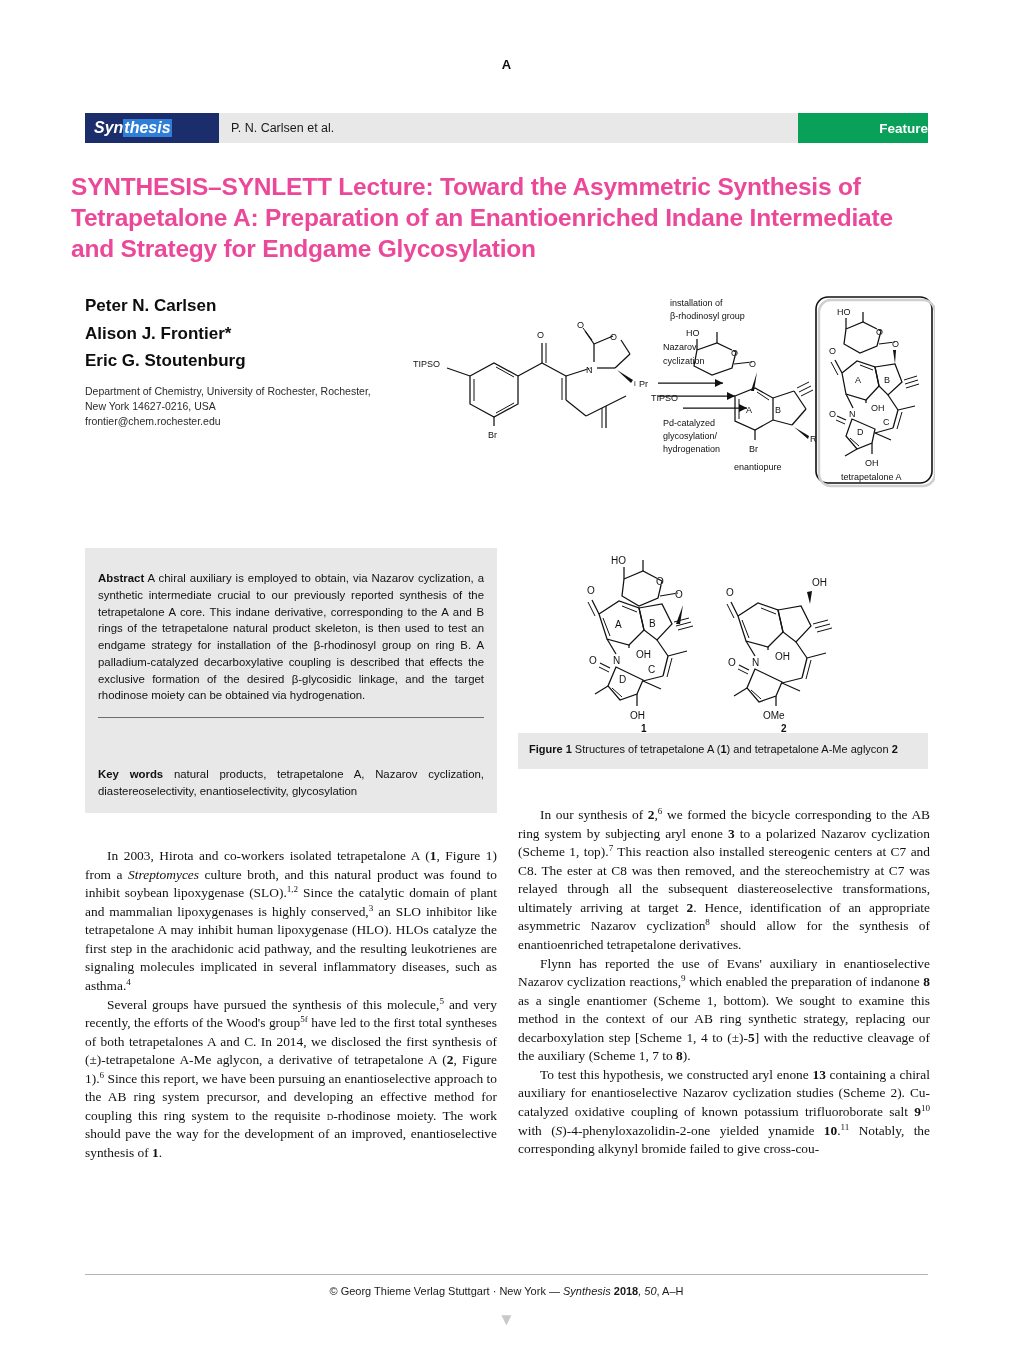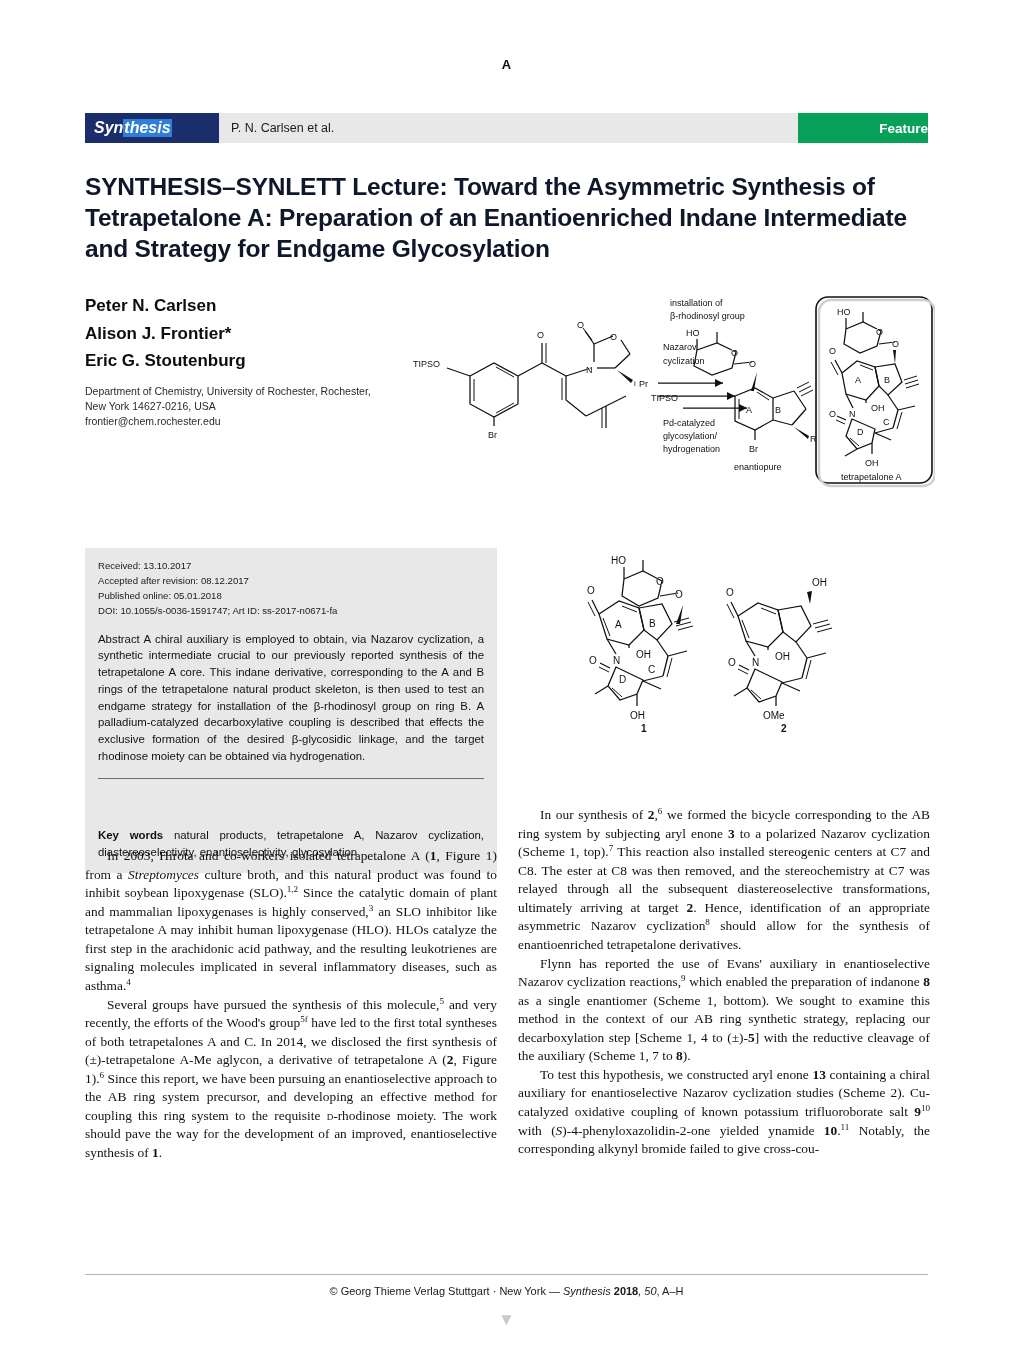--- a/index.html
+++ b/index.html
@@ -44,25 +44,25 @@
   .runhead-type{
     width:130px;background:#09a05a;color:#fff;
     display:flex;align-items:center;justify-content:flex-end;
     box-sizing:border-box;
     font-family:"Liberation Sans", sans-serif;
     font-weight:bold;font-size:13.5px;
   }
 
   
   .title{
-    position:absolute;left:85px;top:172px;width:850px;
+    position:absolute;left:71px;top:172px;width:850px;
     font-family:"Liberation Sans", sans-serif;
     font-weight:bold;font-size:24.5px;line-height:1.26;
     letter-spacing:-.2px;
-    color:#0f172a;
+    color:#ec4899;
   }
 
   
   .authors{
     position:absolute;left:85px;top:292px;width:300px;
     font-family:"Liberation Sans", sans-serif;
     font-weight:bold;font-size:17px;line-height:1.62;
   }
   .affil{
     position:absolute;left:85px;top:364px;width:300px;
@@ -84,21 +84,21 @@
   .recv{
     font-family:"Liberation Sans", sans-serif;
     font-size:9.6px;line-height:1.58;color:#1a1a1a;
   }
   .abstract{
     margin-top:12px;
     font-family:"Liberation Sans", sans-serif;
     font-size:11.4px;line-height:1.47;text-align:justify;
     color:#111;
   }
-  .abstract b{font-weight:normal;margin-top:12px;}
+  .abstract b{font-weight:bold;margin-top:12px;}
   .kwrule{border-top:1px solid #6d6d6d;margin:13px 0 8px 0;}
   .keywords{
     font-family:"Liberation Sans", sans-serif;
     font-size:11.4px;line-height:1.47;text-align:justify;color:#111;margin-top:48px;
   }
 
   
   .figbox{
     position:absolute;left:518px;top:548px;width:410px;
     background:#e8e8e8;
@@ -316,26 +316,20 @@
       <text class="ct" x="452" y="147">D</text>
       <line class="bond" x1="452" y1="161" x2="440" y2="168"></line>
       <line class="bond" x1="467" y1="155" x2="467" y2="166"></line>
       <text class="ct" x="460" y="178">OH</text>
       <line class="bond" x1="470" y1="145" x2="486" y2="152"></line>
       <text class="ct" x="436" y="192">tetrapetalone A</text>
     </svg>
   </div>
 
   <div class="infobox">
-    <div class="recv">
-      <div>Received: 13.10.2017</div>
-      <div>Accepted after revision: 08.12.2017</div>
-      <div>Published online: 05.01.2018</div>
-      <div>DOI: 10.1055/s-0036-1591747; Art ID: ss-2017-n0671-fa</div>
-    </div>
     <div class="abstract">
       <b>Abstract</b>
       <span>A chiral auxiliary is employed to obtain, via Nazarov cyclization, a synthetic intermediate crucial to our previously reported synthesis of the tetrapetalone A core. This indane derivative, corresponding to the A and B rings of the tetrapetalone natural product skeleton, is then used to test an endgame strategy for installation of the β-rhodinosyl group on ring B. A palladium-catalyzed decarboxylative coupling is described that effects the exclusive formation of the desired β-glycosidic linkage, and the target rhodinose moiety can be obtained via hydrogenation.</span>
     </div>
     <div class="kwrule"></div>
     <div class="keywords">
       <b>Key words</b>
       <span>natural products, tetrapetalone A, Nazarov cyclization, diastereoselectivity, enantioselectivity, glycosylation</span>
     </div>
   </div>
@@ -424,20 +418,24 @@
         <text class="ct10" x="205" y="118">O</text>
         <line class="bond" x1="226" y1="122" x2="216" y2="117"></line>
         <line class="bondt" x1="225" y1="126" x2="215" y2="121"></line>
         <line class="bond" x1="224" y1="140" x2="211" y2="148"></line>
         <line class="bond" x1="253" y1="148" x2="253" y2="158"></line>
         <text class="ct10" x="240" y="171">OMe</text>
         <line class="bond" x1="259" y1="135" x2="277" y2="143"></line>
         <text class="ct10" x="258" y="184" style="font-weight:bold">2</text>
       </svg>
     </div>
+    <div class="figcap">
+      <b>Figure 1</b>
+      <span>Structures of tetrapetalone A (</span><b>1</b><span>) and tetrapetalone A-Me aglycon </span><b>2</b>
+    </div>
   </div>
 
   <div class="col left">
     <p>In 2003, Hirota and co-workers isolated tetrapetalone A (<b>1</b>, Figure 1) from a <i>Streptomyces</i> culture broth, and this natural product was found to inhibit soybean lipoxygenase (SLO).<sup>1,2</sup> Since the catalytic domain of plant and mammalian lipoxygenases is highly conserved,<sup>3</sup> an SLO inhibitor like tetrapetalone A may inhibit human lipoxygenase (HLO). HLOs catalyze the first step in the arachidonic acid pathway, and the resulting leukotrienes are signaling molecules implicated in several inflammatory diseases, such as asthma.<sup>4</sup></p>
     <p>Several groups have pursued the synthesis of this molecule,<sup>5</sup> and very recently, the efforts of the Wood's group<sup>5f</sup> have led to the first total syntheses of both tetrapetalones A and C. In 2014, we disclosed the first synthesis of (±)-tetrapetalone A-Me aglycon, a derivative of tetrapetalone A (<b>2</b>, Figure 1).<sup>6</sup> Since this report, we have been pursuing an enantioselective approach to the AB ring system precursor, and developing an effective method for coupling this ring system to the requisite <span class="sc">d</span>-rhodinose moiety. The work should pave the way for the development of an improved, enantioselective synthesis of <b>1</b>.</p>
   </div>
 
   <div class="col right">
     <p>In our synthesis of <b>2</b>,<sup>6</sup> we formed the bicycle corresponding to the AB ring system by subjecting aryl enone <b>3</b> to a polarized Nazarov cyclization (Scheme 1, top).<sup>7</sup> This reaction also installed stereogenic centers at C7 and C8. The ester at C8 was then removed, and the stereochemistry at C7 was relayed through all the subsequent diastereoselective transformations, ultimately arriving at target <b>2</b>. Hence, identification of an appropriate asymmetric Nazarov cyclization<sup>8</sup> should allow for the synthesis of enantioenriched tetrapetalone derivatives.</p>
     <p>Flynn has reported the use of Evans' auxiliary in enantioselective Nazarov cyclization reactions,<sup>9</sup> which enabled the preparation of indanone <b>8</b> as a single enantiomer (Scheme 1, bottom). We sought to examine this method in the context of our AB ring synthetic strategy, replacing our decarboxylation step [Scheme 1, 4 to (±)-<b>5</b>] with the reductive cleavage of the auxiliary (Scheme 1, 7 to <b>8</b>).</p>

